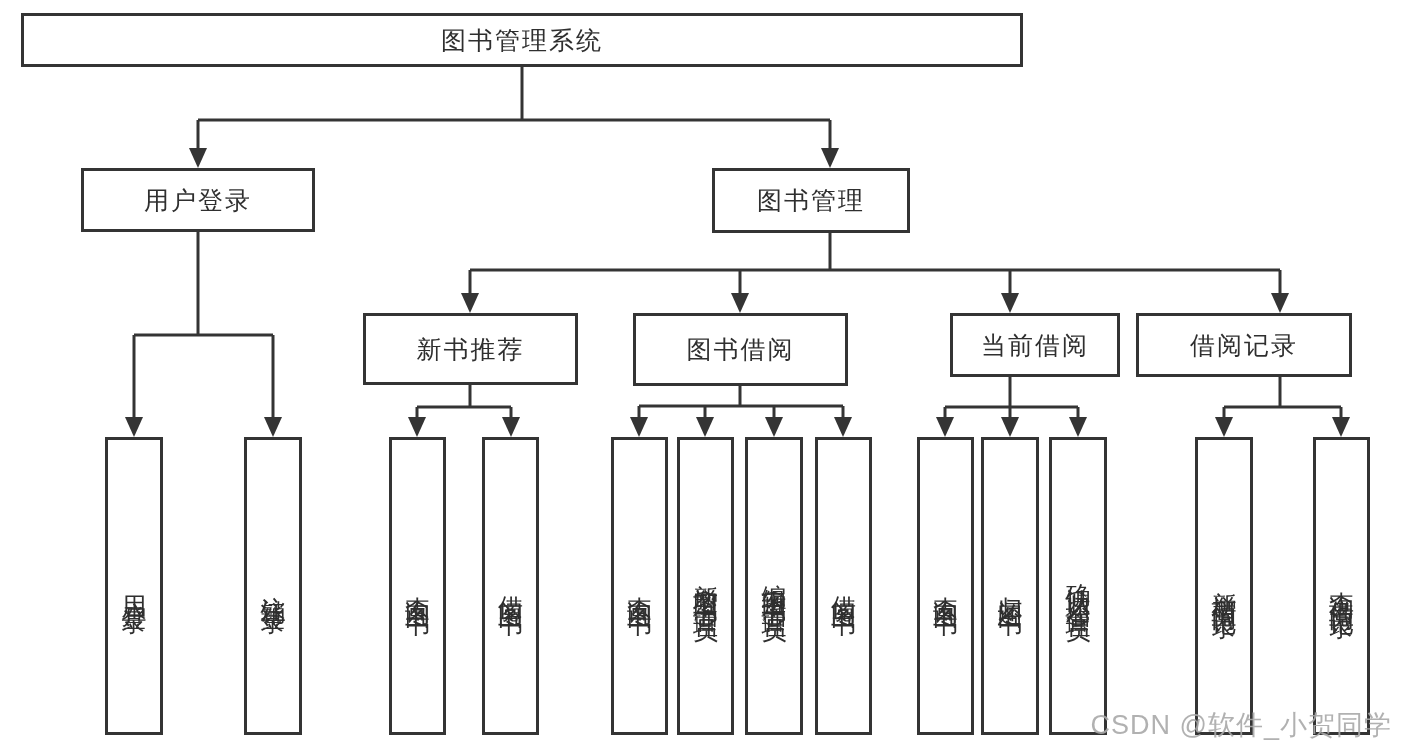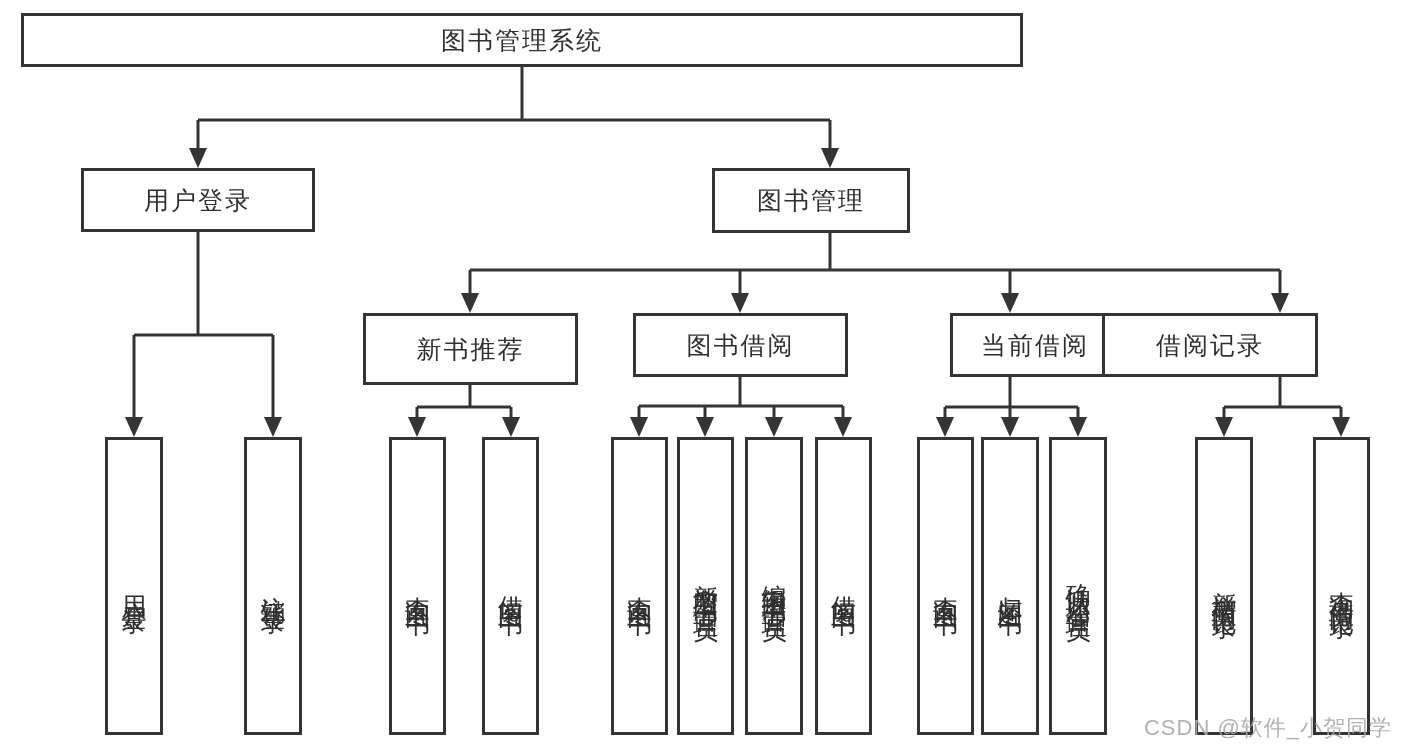--- a/index.html
+++ b/index.html
@@ -41,44 +41,44 @@
     letter-spacing: 5px;
   }
 
   
   .n-root   { left: 21px;  top: 13px;  width: 1002px; height: 54px; }
   
   .n-login  { left: 81px;  top: 168px; width: 234px;  height: 64px; }
   .n-mgmt   { left: 712px; top: 168px; width: 198px;  height: 65px; }
   
   .n-newb   { left: 363px;  top: 313px; width: 215px; height: 72px; }
-  .n-bborrow{ left: 633px;  top: 313px; width: 215px; height: 64px; }
+  .n-bborrow{ left: 633px;  top: 313px; width: 215px; height: 73px; }
   .n-cborrow{ left: 950px;  top: 313px; width: 170px; height: 64px; }
-  .n-record { left: 1102px; top: 313px; width: 216px; height: 64px; }
+  .n-record { left: 1136px; top: 313px; width: 216px; height: 64px; }
   
   .leaf { top: 437px; height: 298px; }
   .l-1  { left: 105px;  width: 58px; }
   .l-2  { left: 244px;  width: 58px; }
   .l-3  { left: 389px;  width: 57px; }
   .l-4  { left: 482px;  width: 57px; }
   .l-5  { left: 611px;  width: 57px; }
   .l-6  { left: 677px;  width: 57px; }
   .l-7  { left: 745px;  width: 58px; }
   .l-8  { left: 815px;  width: 57px; }
   .l-9  { left: 917px;  width: 57px; }
   .l-10 { left: 981px;  width: 58px; }
   .l-11 { left: 1049px; width: 58px; }
   .l-12 { left: 1195px; width: 58px; }
   .l-13 { left: 1313px; width: 57px; }
 
   .watermark {
     position: absolute;
     right: 13px;
     bottom: 4px;
-    font-size: 22px;
+    font-size: 27px;
     color: rgba(168,168,168,0.9);
     letter-spacing: 1px;
     white-space: nowrap;
     pointer-events: none;
   }
 </style>
 </head>
 <body>
 
 <div class="canvas">

